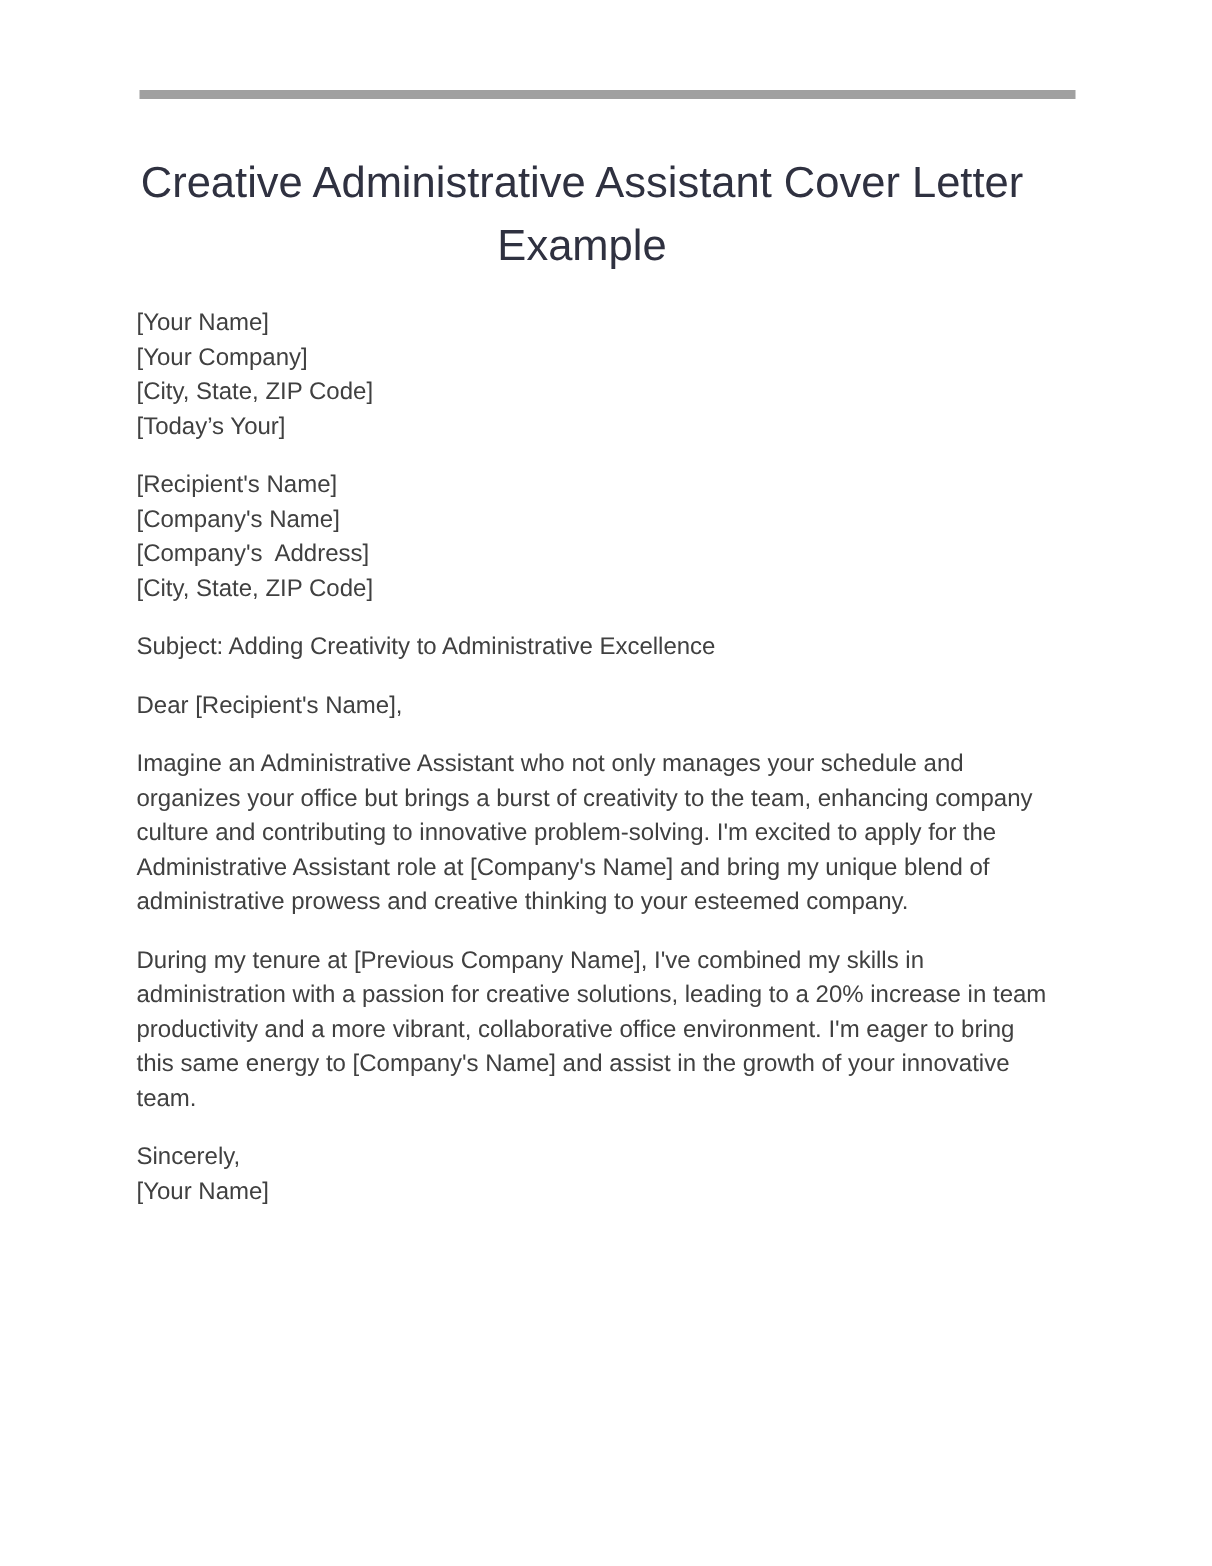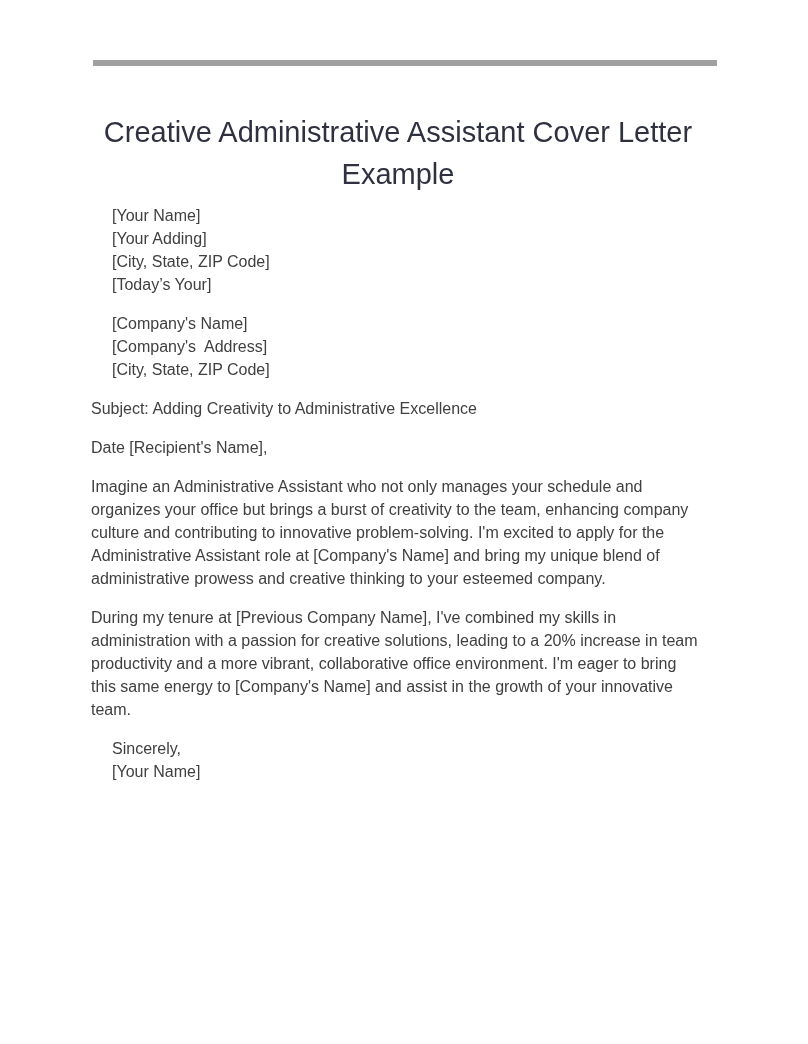--- a/index.html
+++ b/index.html
@@ -25,67 +25,67 @@
     .title {
       position: absolute;
       left: 93px;
       top: 101px;
       width: 590px;
       text-align: center;
       font-size: 29px;
       line-height: 42px;
       color: #2f3140;
       font-weight: normal;
-      margin: 10px;
+      margin: 0;
     }
     .letter {
       position: absolute;
       left: 91px;
       top: 204px;
       width: 610px;
       font-size: 16px;
       line-height: 23px;
       color: #404040;
     }
     .block {
       margin: 0 0 16px 0;
     }
     .line {
       display: block;
       white-space: pre;
-      margin-left: 21px;
     }
     .para {
       margin: 0 0 16px 0;
     }
   </style>
 </head>
 <body>
 
 <div class="top-bar"></div>
 
 <h1 class="title">Creative Administrative Assistant Cover Letter Example</h1>
 
 <div class="letter">
   <div class="block">
     <span class="line">[Your Name]</span>
-    <span class="line">[Your Adding]</span>
+    <span class="line">[Your Company]</span>
     <span class="line">[City, State, ZIP Code]</span>
     <span class="line">[Today’s Your]</span>
   </div>
 
   <div class="block">
+    <span class="line">[Recipient's Name]</span>
     <span class="line">[Company's Name]</span>
     <span class="line">[Company's  Address]</span>
     <span class="line">[City, State, ZIP Code]</span>
   </div>
 
   <p class="para">Subject: Adding Creativity to Administrative Excellence</p>
 
-  <p class="para">Date [Recipient's Name],</p>
+  <p class="para">Dear [Recipient's Name],</p>
 
   <p class="para">Imagine an Administrative Assistant who not only manages your schedule and organizes your office but brings a burst of creativity to the team, enhancing company culture and contributing to innovative problem-solving. I'm excited to apply for the Administrative Assistant role at [Company's Name] and bring my unique blend of administrative prowess and creative thinking to your esteemed company.</p>
 
   <p class="para">During my tenure at [Previous Company Name], I've combined my skills in administration with a passion for creative solutions, leading to a 20% increase in team productivity and a more vibrant, collaborative office environment. I'm eager to bring this same energy to [Company's Name] and assist in the growth of your innovative team.</p>
 
 
   <div class="block">
     <span class="line">Sincerely,</span>
     <span class="line">[Your Name]</span>
   </div>

